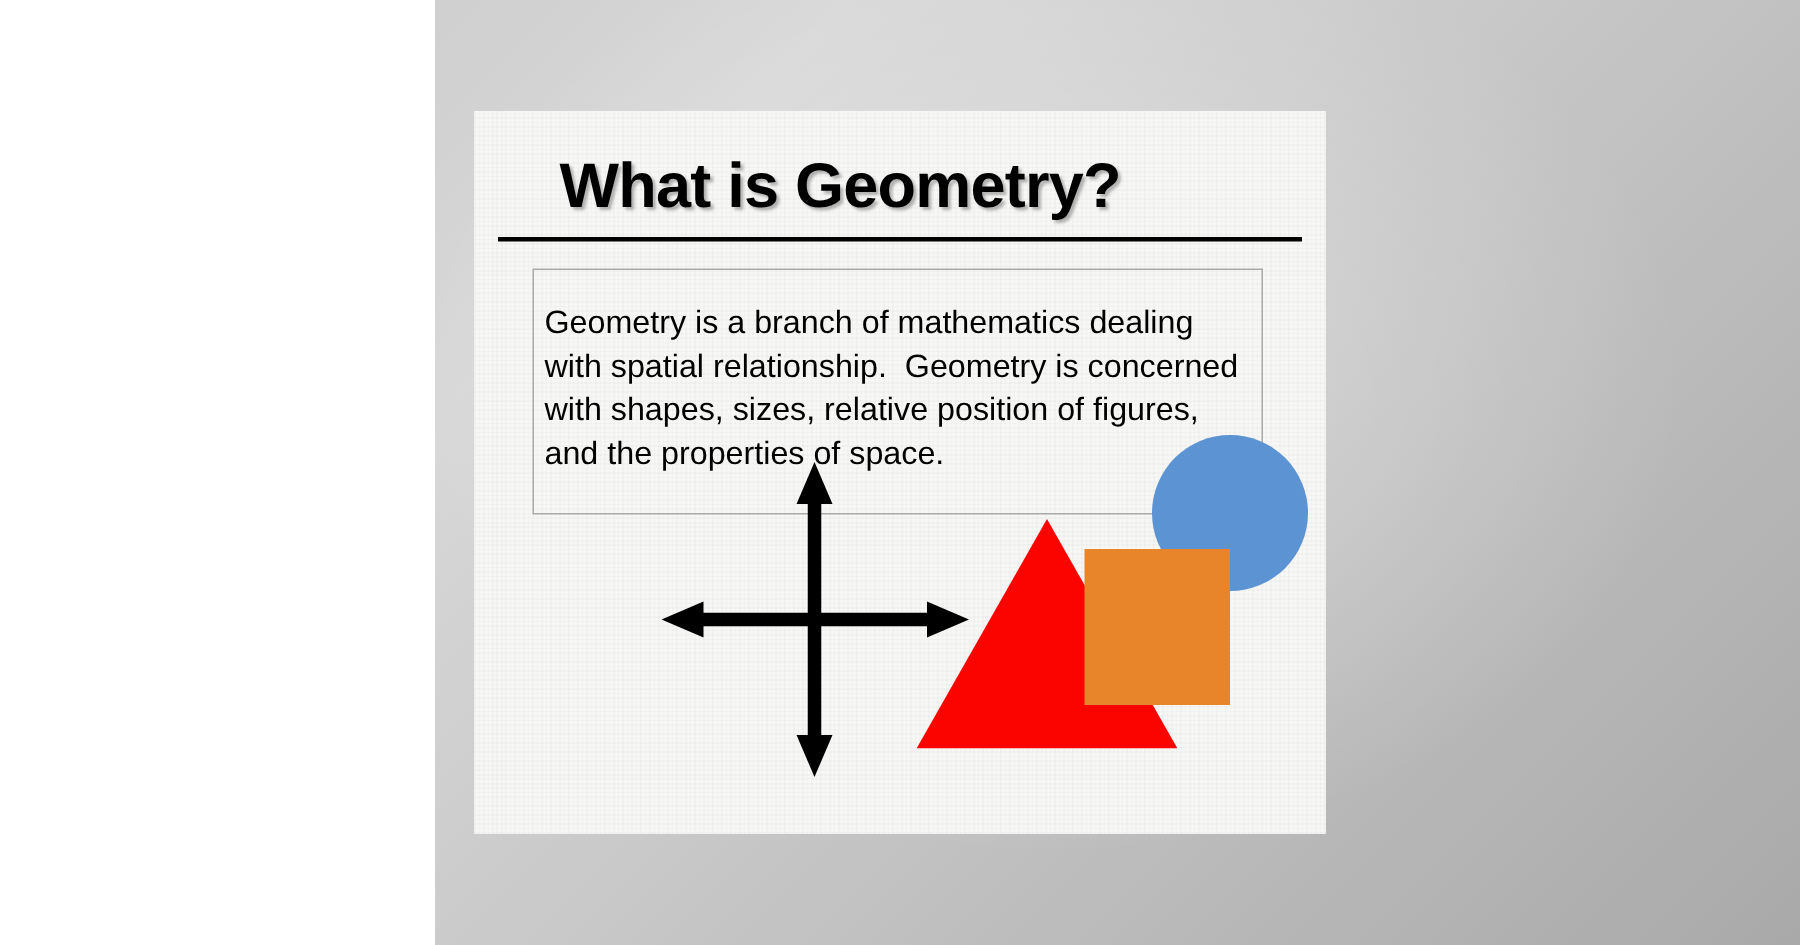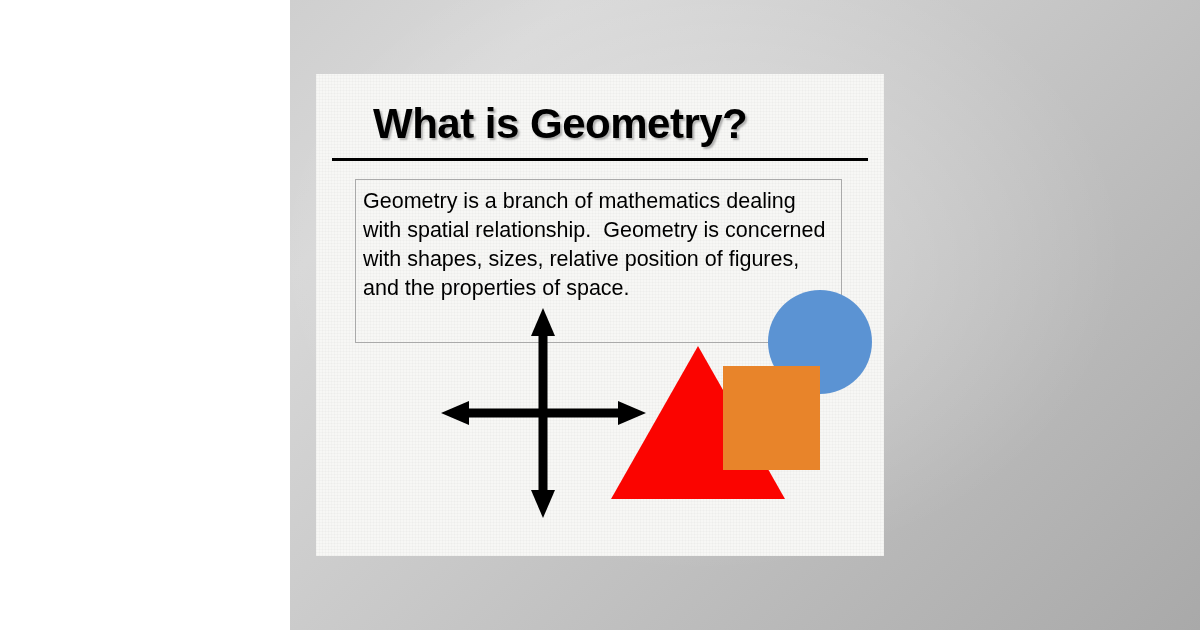--- a/index.html
+++ b/index.html
@@ -97,21 +97,21 @@
     width: 487px;
     height: 164px;
     border: 1px solid #aaaaaa;
     box-sizing: border-box;
     background: transparent;
   }
 
   .body-text {
     position: absolute;
     left: 47px;
-    top: 113px;
+    top: 127px;
     width: 472px;
     font-size: 21.5px;
     line-height: 29px;
     color: #000000;
     white-space: pre-wrap;
   }
 
   
   .shapes {
     position: absolute;

